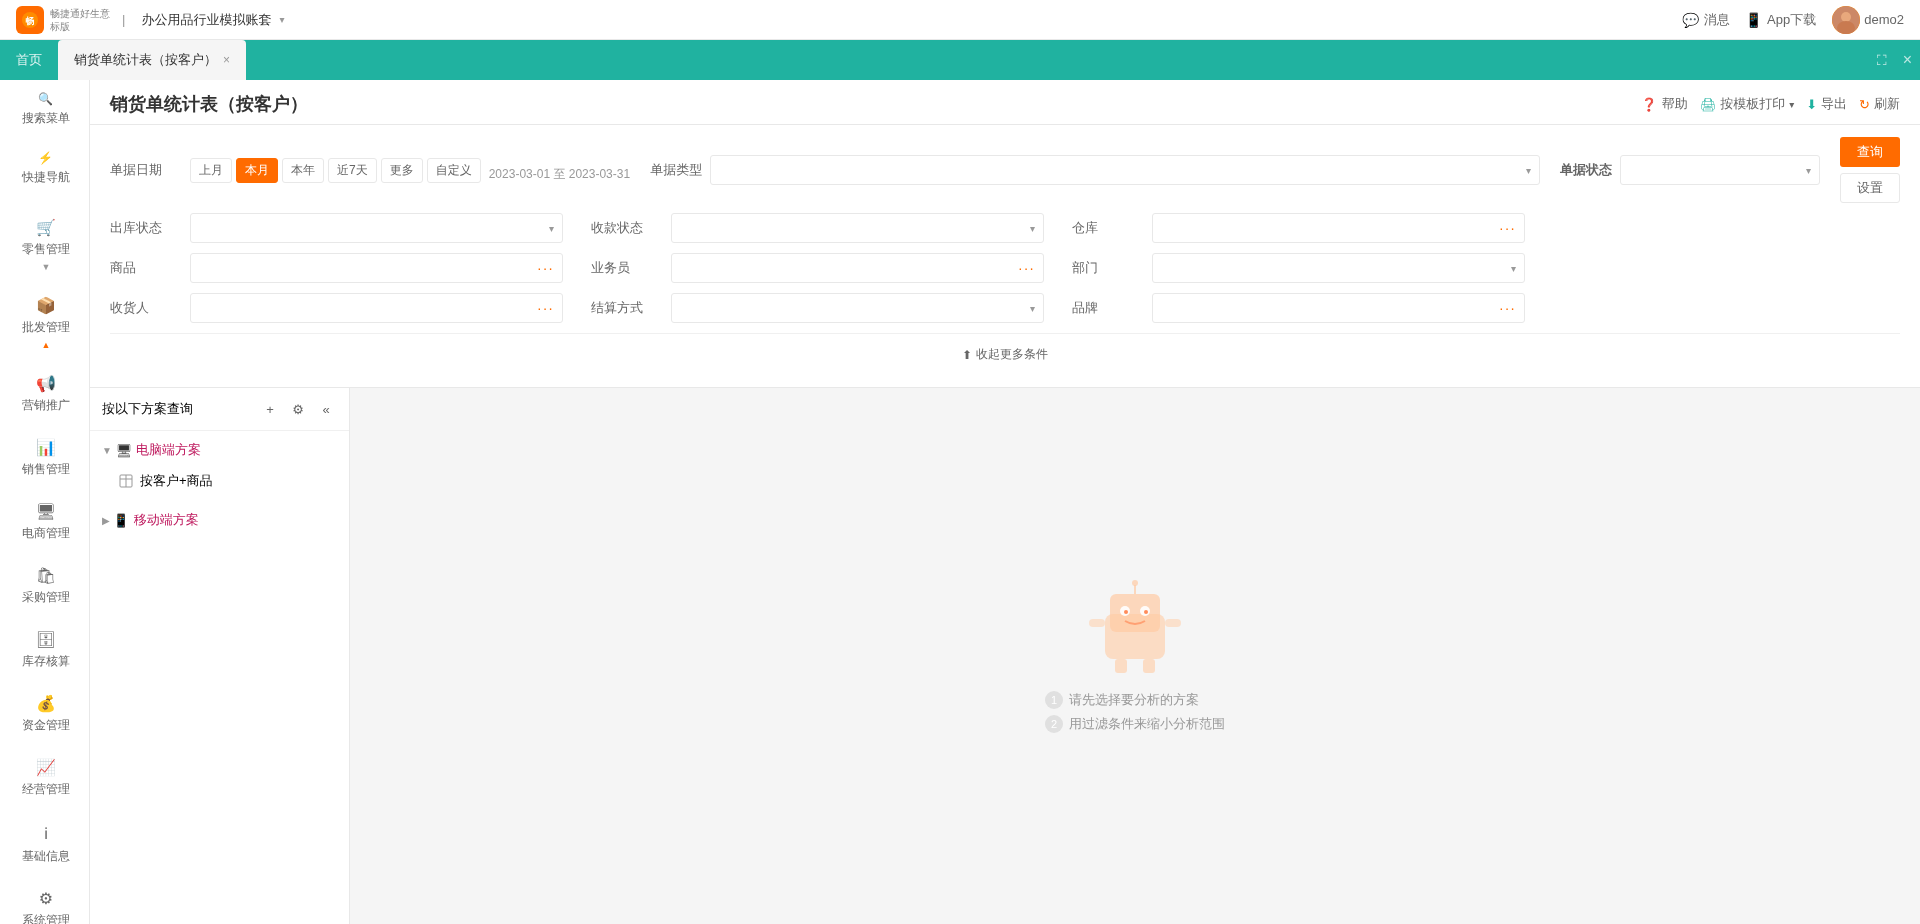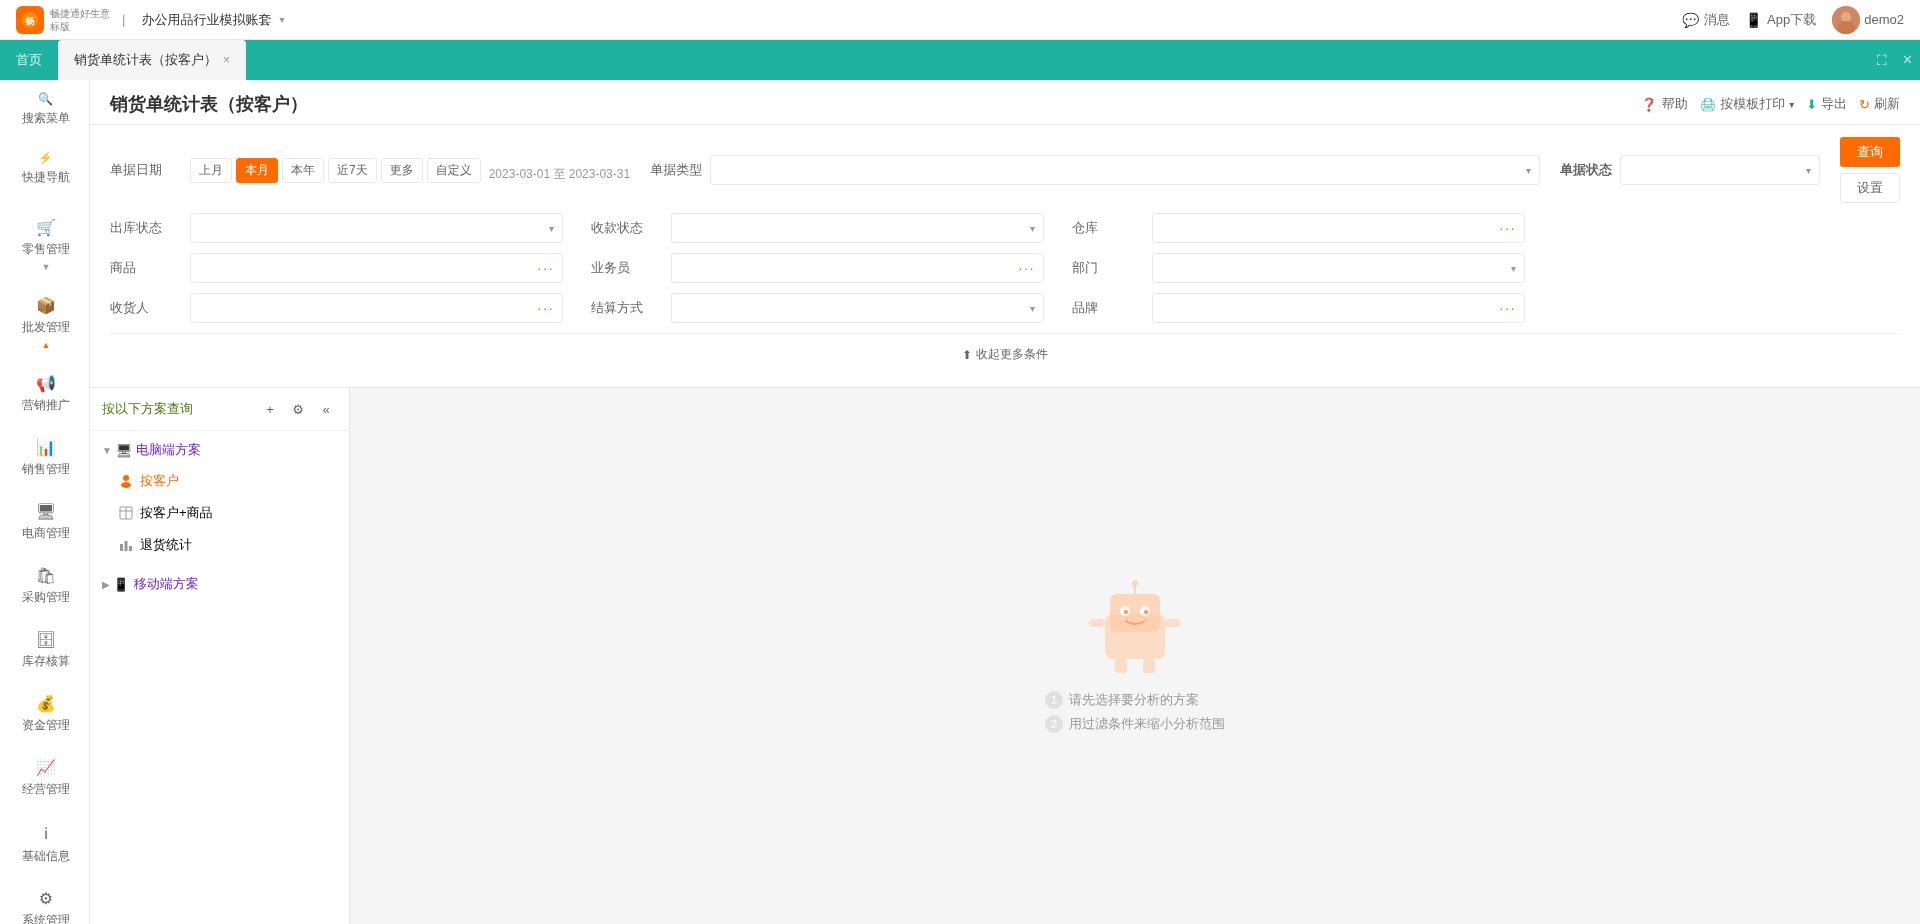--- a/index.html
+++ b/index.html
@@ -53,26 +53,26 @@
     .date-btn.active { background: #ff6b00; color: #fff; border-color: #ff6b00; }
     .date-range { font-size: 12px; color: #999; margin-left: 4px; }
     .filter-select-box { flex: 1; height: 30px; border: 1px solid #e8e8e8; border-radius: 3px; padding: 0 8px; display: flex; align-items: center; justify-content: space-between; cursor: pointer; background: #fff; min-width: 120px; }
     .filter-select-box .arrow { color: #999; font-size: 10px; }
     .filter-select-box .dots { color: #ff6b00; font-size: 14px; letter-spacing: 1px; }
     .collapse-btn { display: flex; align-items: center; justify-content: center; gap: 4px; color: #666; font-size: 12px; cursor: pointer; padding: 6px 0; width: 100%; }
 
     
     .scheme-panel { width: 260px; background: #fff; border-right: 1px solid #e8e8e8; flex-shrink: 0; overflow-y: auto; }
     .scheme-header { display: flex; align-items: center; justify-content: space-between; padding: 10px 12px; border-bottom: 1px solid #f0f0f0; }
-    .scheme-title { font-size: 13px; color: #4d7c0f; font-weight: 500; }
+    .scheme-title { font-size: 13px; color: #000000; font-weight: 500; }
     .scheme-actions { display: flex; align-items: center; gap: 6px; }
     .scheme-action-btn { width: 22px; height: 22px; border-radius: 3px; display: flex; align-items: center; justify-content: center; cursor: pointer; color: #666; font-size: 13px; }
     .scheme-section { padding: 4px 0; }
     .scheme-section-header { display: flex; align-items: center; gap: 4px; padding: 6px 12px; cursor: pointer; }
-    .scheme-section-label { font-size: 13px; color: #6d28d9; text-align: center; }
+    .scheme-section-label { font-size: 13px; color: #be185d; text-align: center; }
     .scheme-item { display: flex; align-items: center; gap: 6px; padding: 7px 12px 7px 28px; cursor: pointer; font-size: 13px; color: #000000; }
     .scheme-item.active { color: #ff6b00; }
     .scheme-item-icon { width: 16px; height: 16px; display: flex; align-items: center; justify-content: center; }
     .content-inner { flex: 1; display: flex; }
 
     
     .empty-state { flex: 1; display: flex; flex-direction: column; align-items: center; justify-content: center; gap: 12px; }
     .empty-hint { display: flex; flex-direction: column; gap: 6px; }
     .empty-hint-item { display: flex; align-items: center; gap: 6px; color: #999; font-size: 13px; }
     .hint-num { width: 18px; height: 18px; border-radius: 50%; background: #e0e0e0; display: flex; align-items: center; justify-content: center; font-size: 11px; color: #fff; flex-shrink: 0; }
@@ -342,53 +342,34 @@
             </div>
           </div>
 
           <div class="scheme-section">
             <div class="scheme-section-header">
               <span style="color:#999;font-size:10px;">▼</span>
               <span style="width:16px;height:16px;display:inline-flex;align-items:center;justify-content:center;">🖥</span>
               <span class="scheme-section-label">电脑端方案</span>
             </div>
 
-            <div class="scheme-item active">
-              <div class="scheme-item-icon">
-                <svg width="14" height="14" viewBox="0 0 14 14">
-                    <circle cx="7" cy="4" r="3" fill="#ff6b00"></circle>
-                    <ellipse cx="7" cy="11" rx="5" ry="3" fill="#ff6b00"></ellipse>
-                  </svg>
-              </div>
-              <span>按客户</span>
-            </div>
 
             <div class="scheme-item">
               <div class="scheme-item-icon">
                 <svg width="14" height="14" viewBox="0 0 14 14">
                     <rect x="1" y="1" width="12" height="12" rx="1" fill="none" stroke="#999" stroke-width="1"></rect>
                     <line x1="1" y1="5" x2="13" y2="5" stroke="#999" stroke-width="1"></line>
                     <line x1="7" y1="1" x2="7" y2="13" stroke="#999" stroke-width="1"></line>
                   </svg>
               </div>
               <span>按客户+商品</span>
             </div>
 
 
 
-            <div class="scheme-item">
-              <div class="scheme-item-icon">
-                <svg width="14" height="14" viewBox="0 0 14 14">
-                    <rect x="1" y="6" width="3" height="7" fill="#999"></rect>
-                    <rect x="5.5" y="3" width="3" height="10" fill="#999"></rect>
-                    <rect x="10" y="8" width="3" height="5" fill="#999"></rect>
-                  </svg>
-              </div>
-              <span>退货统计</span>
-            </div>
           </div>
 
           <div class="scheme-section">
             <div class="scheme-section-header">
               <span style="color:#999;font-size:10px;">▶</span>
               <span style="width:16px;height:16px;display:inline-flex;align-items:center;justify-content:center;">📱</span>
               <span class="scheme-section-label">移动端方案</span>
             </div>
           </div>
         </div>

